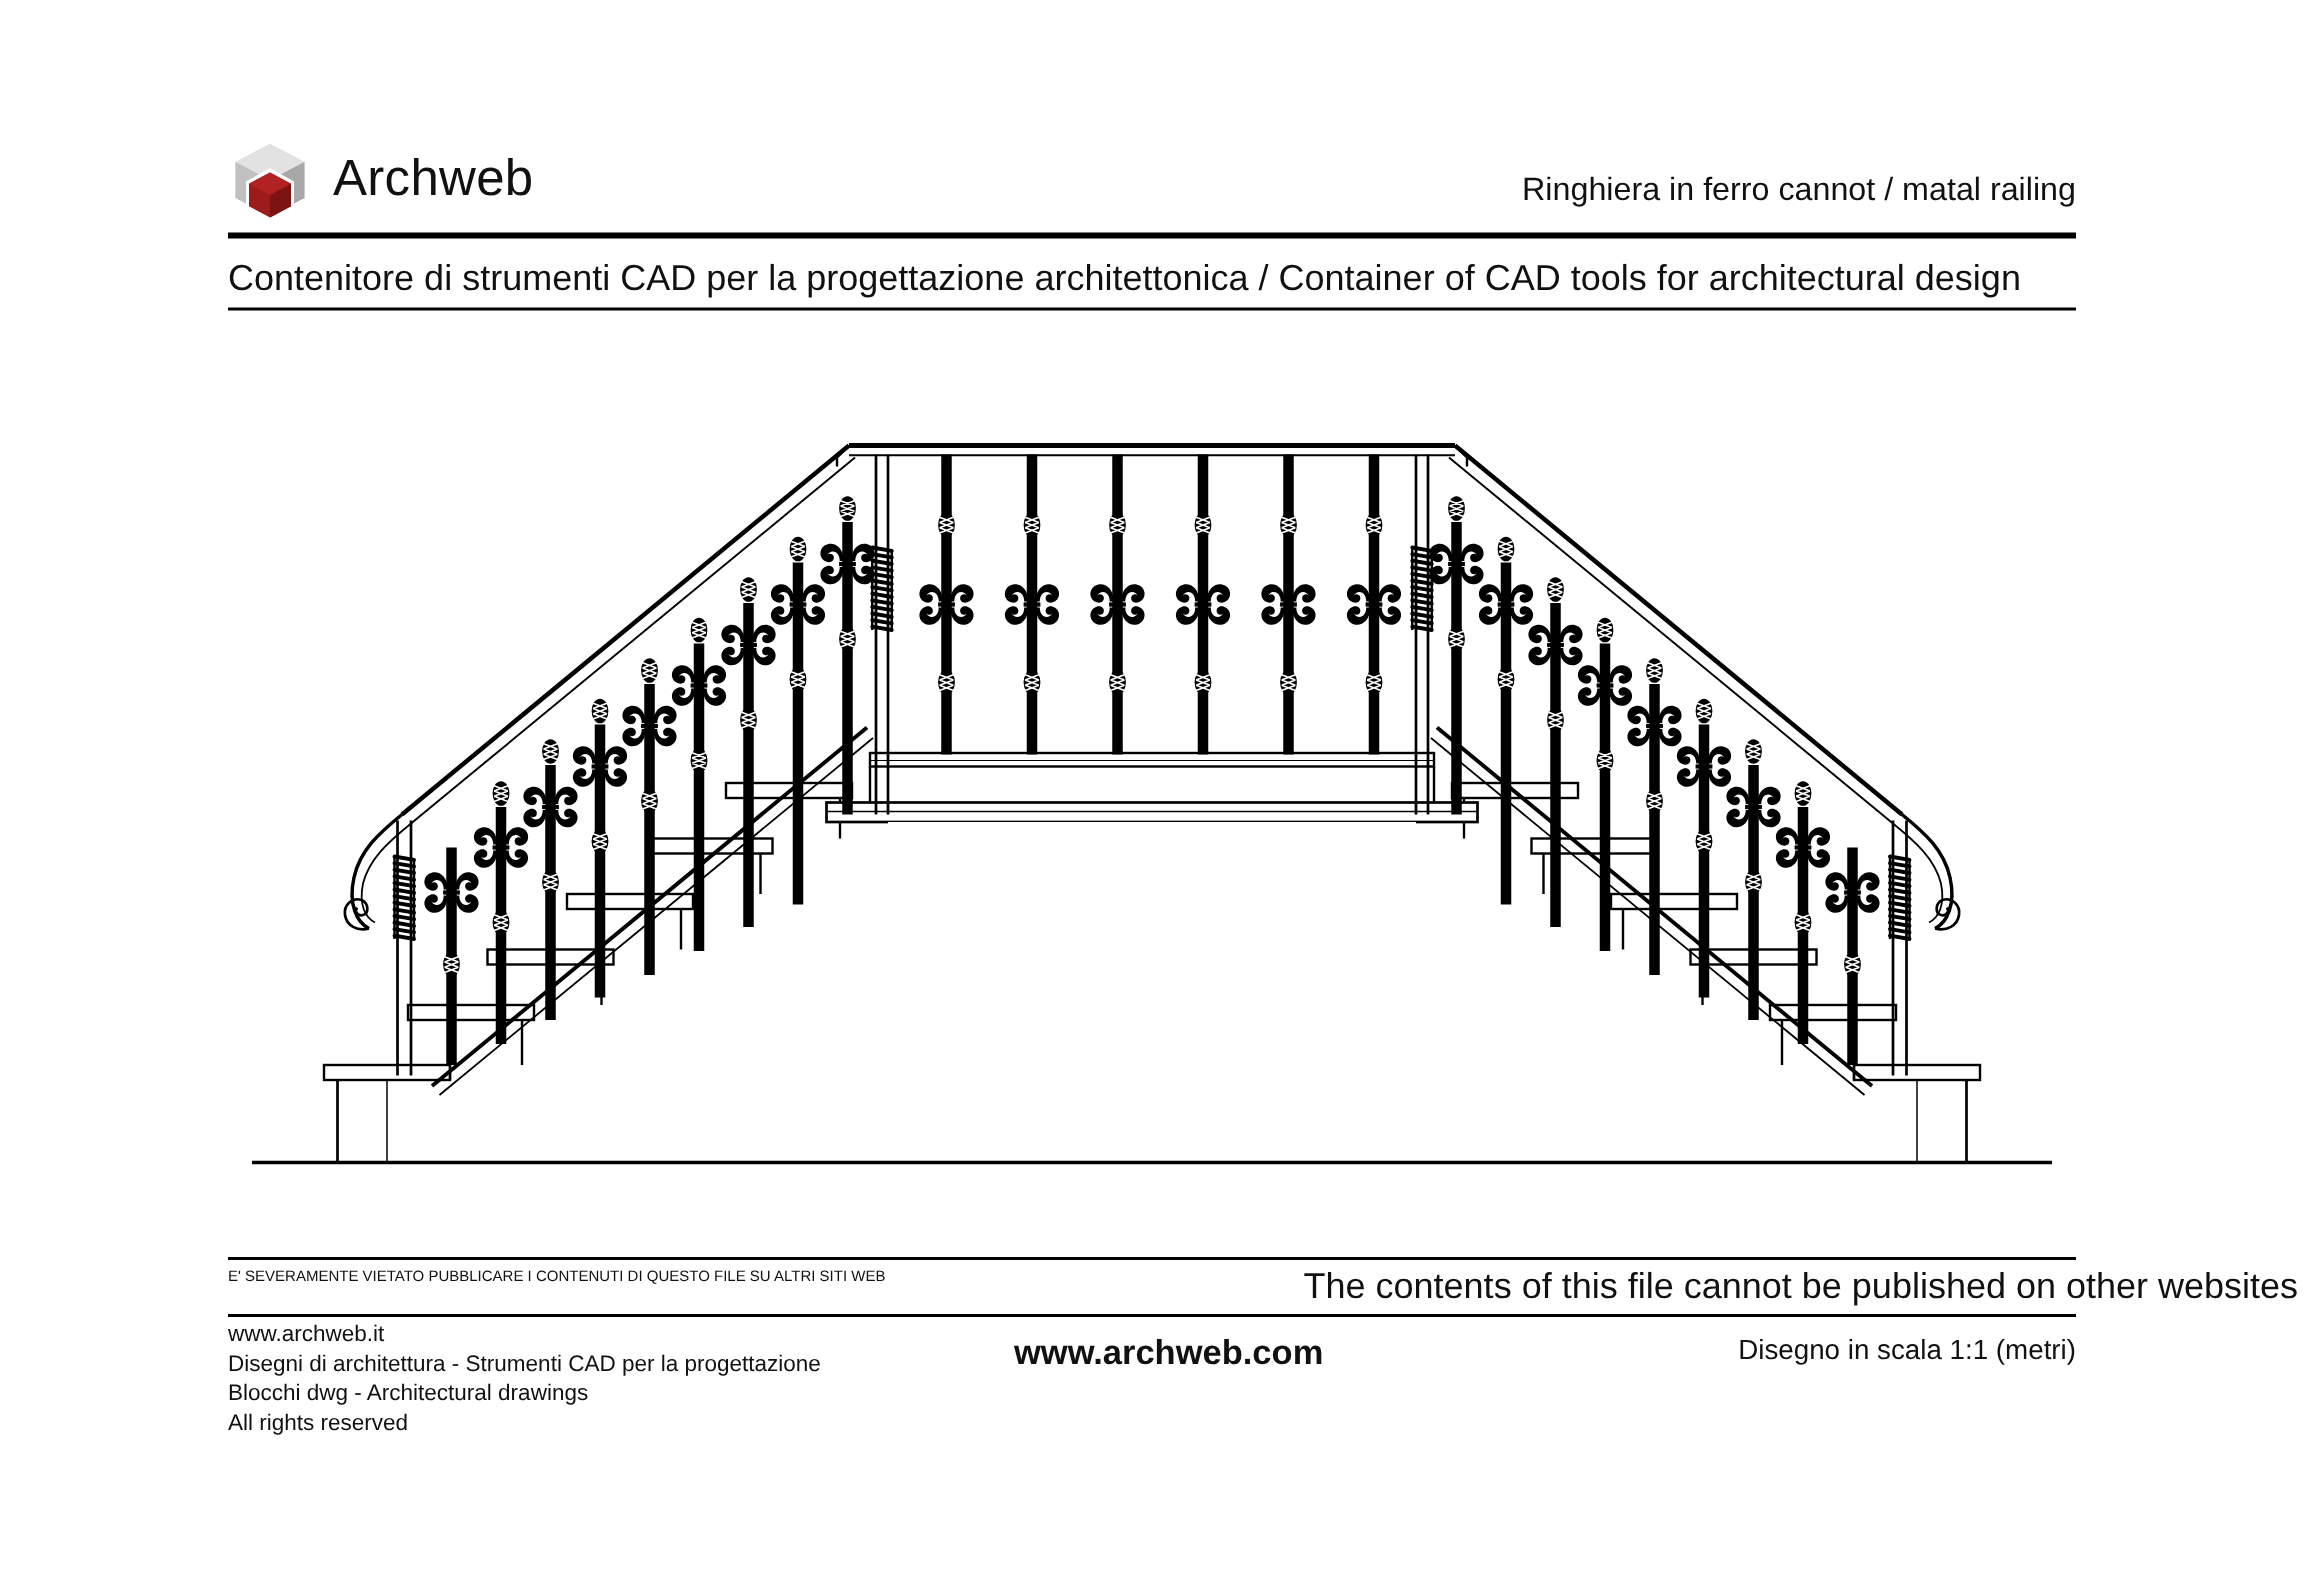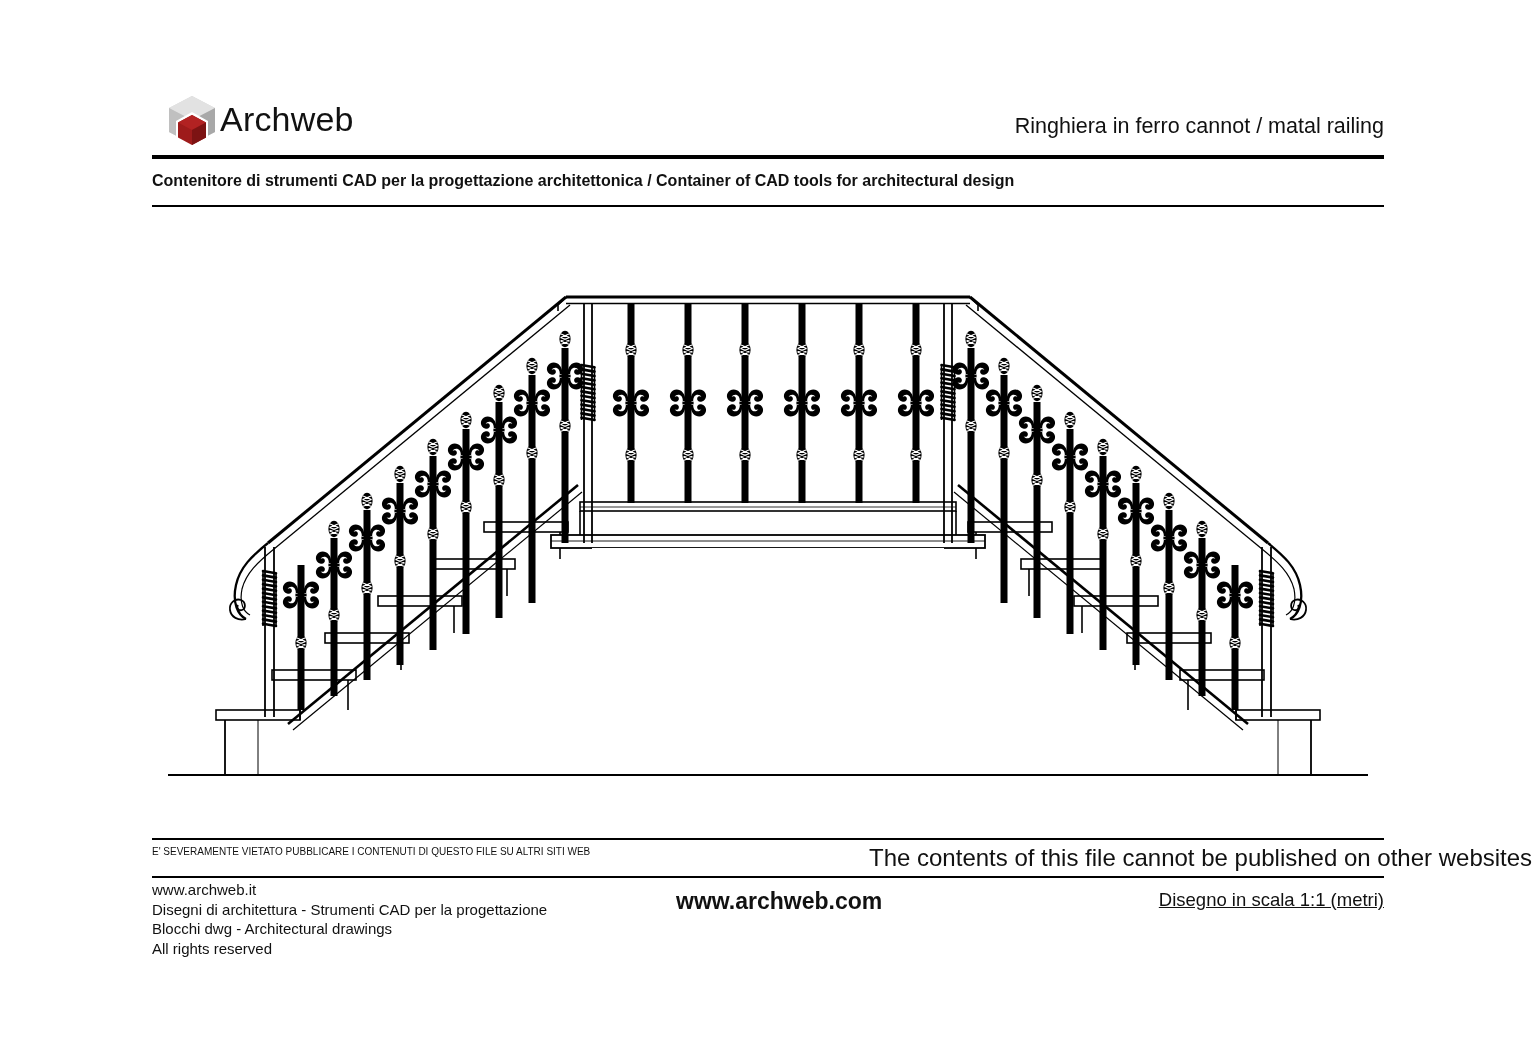--- a/index.html
+++ b/index.html
@@ -24,24 +24,25 @@
   
   .header {
     position: absolute;
     left: 152px;
     top: 92px;
     width: 1232px;
     height: 70px;
   }
   .brand {
     position: absolute;
-    left: 12px;
+    left: 0;
     top: 0;
     display: flex;
     align-items: center;
+    gap: 14px;
   }
   .brand-logo {
     width: 56px;
     height: 56px;
     display: block;
   }
   .brand-name {
     font-size: 34px;
     font-weight: 400;
     letter-spacing: 0.2px;
@@ -71,24 +72,23 @@
     height: 2px;
     background: #000000;
   }
   .rule-top { top: 155px; }
   .rule-sub { top: 205px; }
 
   .subtitle {
     position: absolute;
     left: 152px;
     top: 172px;
-    font-size: 16px;
+    font-size: 24px;
     color: #111111;
     white-space: nowrap;
-    font-weight: bold;
   }
 
   
   .drawing-area {
     position: absolute;
     left: 0;
     top: 255px;
     width: 1536px;
     height: 560px;
   }
@@ -136,21 +136,20 @@
     color: #111111;
     white-space: nowrap;
   }
   .foot-right {
     position: absolute;
     right: 152px;
     top: 889px;
     font-size: 18.5px;
     color: #111111;
     white-space: nowrap;
-    text-decoration: underline;
   }
 </style>
 </head>
 <body>
 
 <div class="sheet">
 
   <div class="header">
 
     <div class="brand">

